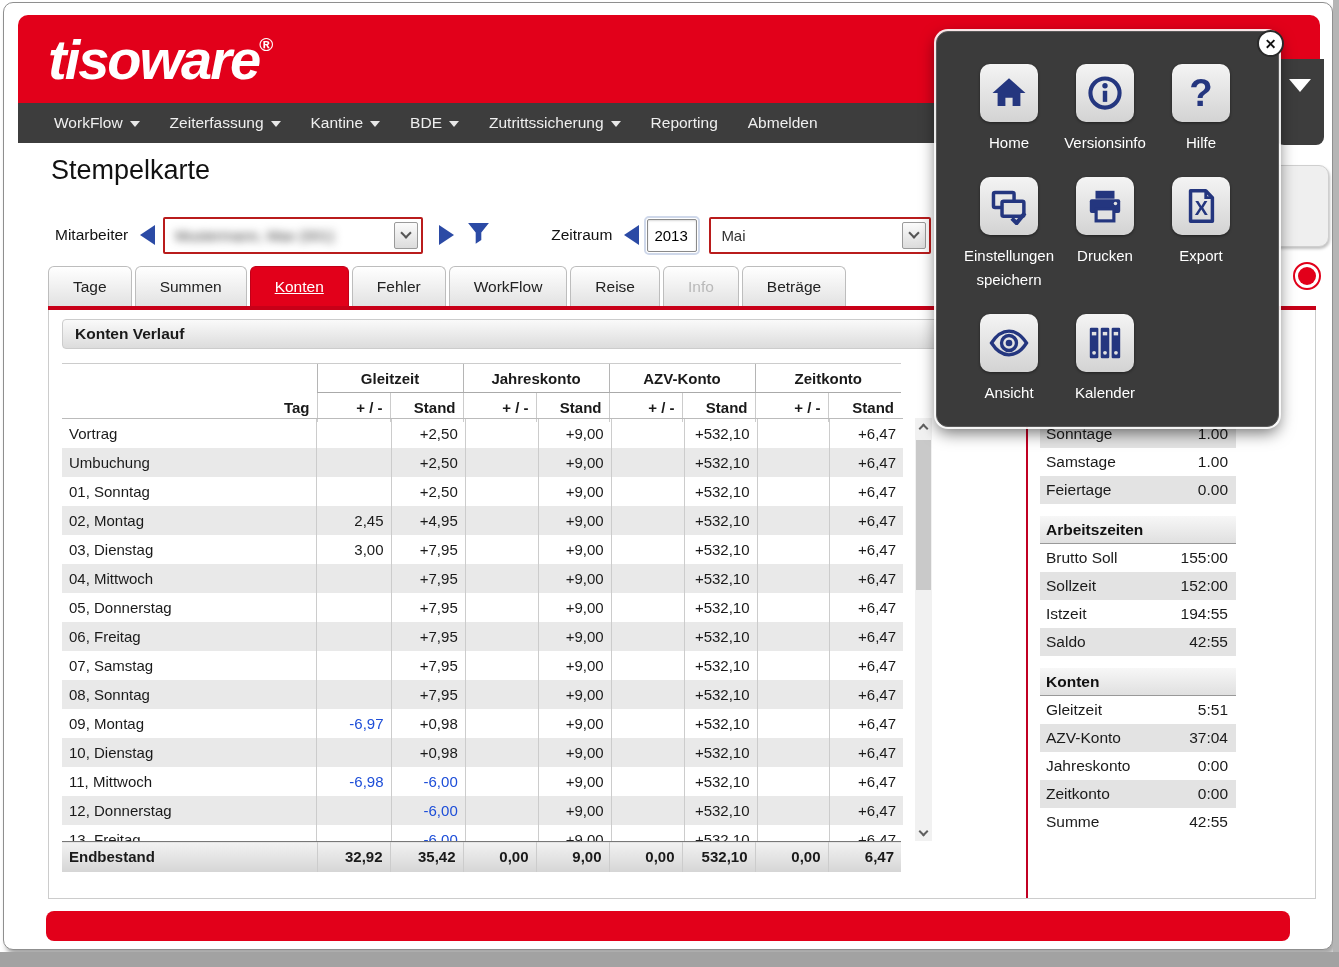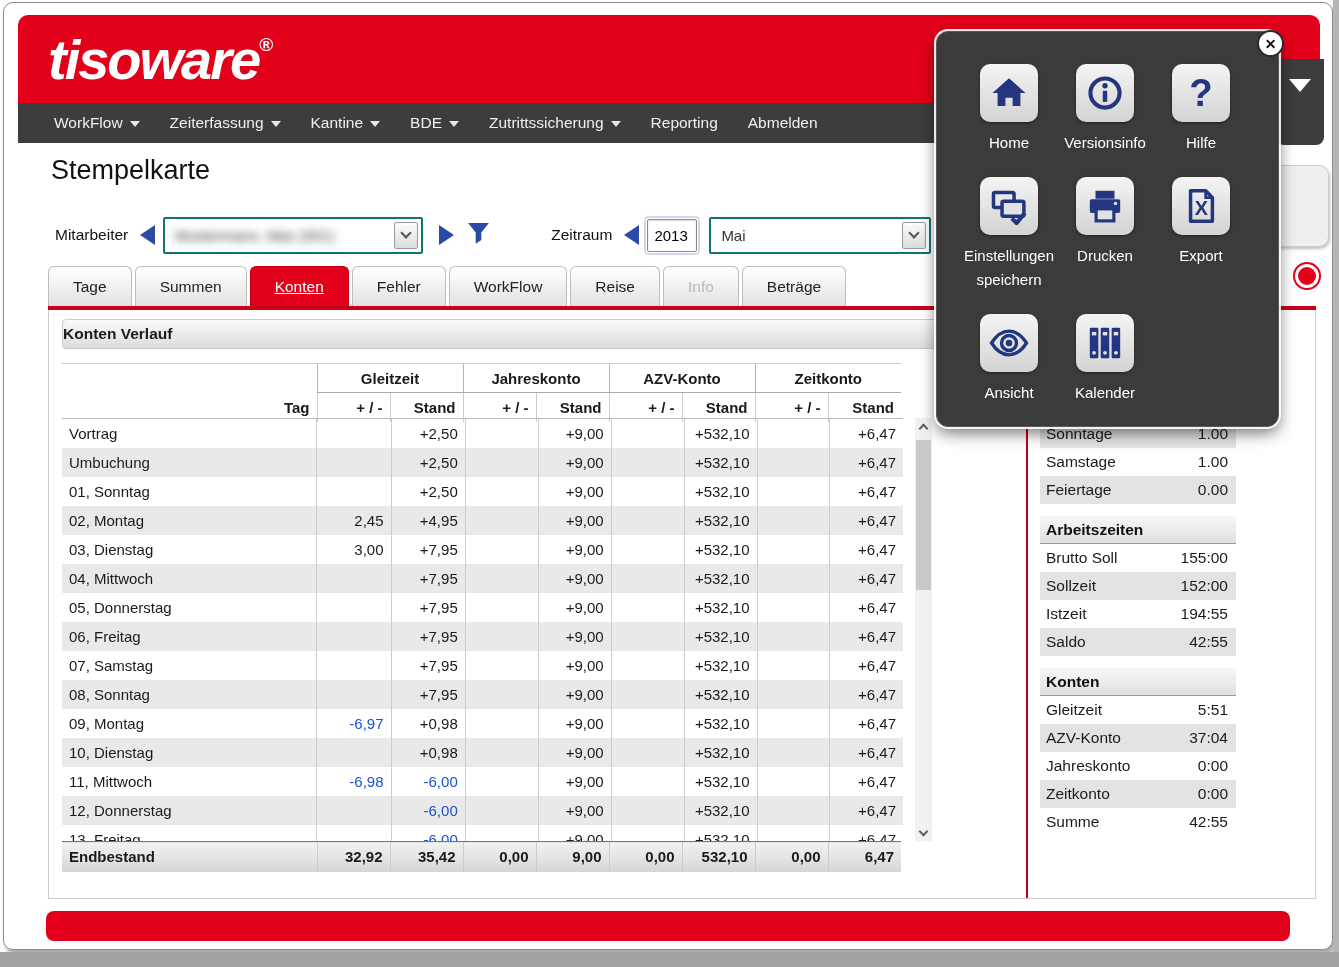--- a/index.html
+++ b/index.html
@@ -32,21 +32,21 @@
   .caret { width:0; height:0; border-left:5px solid transparent; border-right:5px solid transparent;
            border-top:6px solid #e8e8e8; margin-left:7px; margin-top:2px; }
 
   
   .page-title { position:absolute; left:47px; top:152px; font-size:27px; color:#111; }
   .controls { position:absolute; left:51px; top:213px; height:38px; display:flex; align-items:center; }
   .ctl-label { font-size:15.5px; color:#111; }
   .tri { width:0; height:0; display:inline-block; }
   .tri-left  { border-top:10px solid transparent; border-bottom:10px solid transparent; border-right:15px solid #2b4aa5; }
   .tri-right { border-top:10px solid transparent; border-bottom:10px solid transparent; border-left:15px solid #2b4aa5; }
-  .fake-select { height:37px; background:#fff; border:2px solid #0f766e; border-radius:2px;
+  .fake-select { height:37px; background:#fff; border:2px solid #b91c1c; border-radius:2px;
                  display:flex; align-items:center; justify-content:space-between; padding:2px 3px 2px 10px; }
   .fake-select .sel-text { font-size:15px; color:#333; white-space:nowrap; overflow:hidden; }
   .blurred { filter:blur(4px); color:#777; }
   .dd-btn { width:24px; height:27px; background:linear-gradient(#fbfbfb,#dcdcdc);
             border:1px solid #9a9a9a; border-radius:2px; display:flex; align-items:center; justify-content:center; }
   .chev { width:8px; height:8px; border-left:2px solid #555; border-top:2px solid #555; }
   .chev-down-sm { transform:rotate(225deg); margin-top:-4px; }
   .year-input { width:50px; height:33px; border:1px solid #8a8a8a; border-radius:2px;
                 font-size:15px; padding:0 6px; font-family:"Liberation Sans",sans-serif;
                 box-shadow:inset 0 1px 2px rgba(0,0,0,.15); outline:2px solid #cfd8ea; outline-offset:1px;}
@@ -59,21 +59,21 @@
          font-size:15.5px; color:#222; cursor:pointer; }
   .tab.active { background:#e2001a; color:#fff; text-decoration:underline; border-color:#c00018; }
   .tab.disabled { color:#b9b9b9; }
   .tab-underline { position:absolute; left:44px; top:303px; width:1268px; height:4px; background:#c80018; z-index:1; }
 
   
   .panel { position:absolute; left:44px; top:307px; width:1268px; height:589px;
            border:1px solid #ccc; border-top:none; background:#fff; }
   .section-bar { position:absolute; left:13px; top:9px; width:952px; height:30px;
                  background:linear-gradient(#fafafa,#dcdcdc); border:1px solid #ccc; border-radius:4px;
-                 font-size:15.5px; font-weight:bold; color:#1a1a1a; line-height:28px; }
+                 font-size:15.5px; font-weight:bold; color:#1a1a1a; line-height:28px; padding-left:12px; }
 
   
   table { border-collapse:collapse; table-layout:fixed; }
   .tbl-head { position:absolute; left:13px; top:53px; }
   .tbl-viewport { position:absolute; left:13px; top:108px; width:841px; height:423px;
                   overflow:hidden; border-top:1px solid #bbb; }
   .tbl-footer { position:absolute; left:13px; top:531px; }
   col.c-day { width:255px; } col.c-val { width:73px; }
   th, td { font-size:15px; color:#1a1a1a; height:29px; padding:0 7px; white-space:nowrap; overflow:hidden; }
   .tbl-head th { font-weight:bold; }

